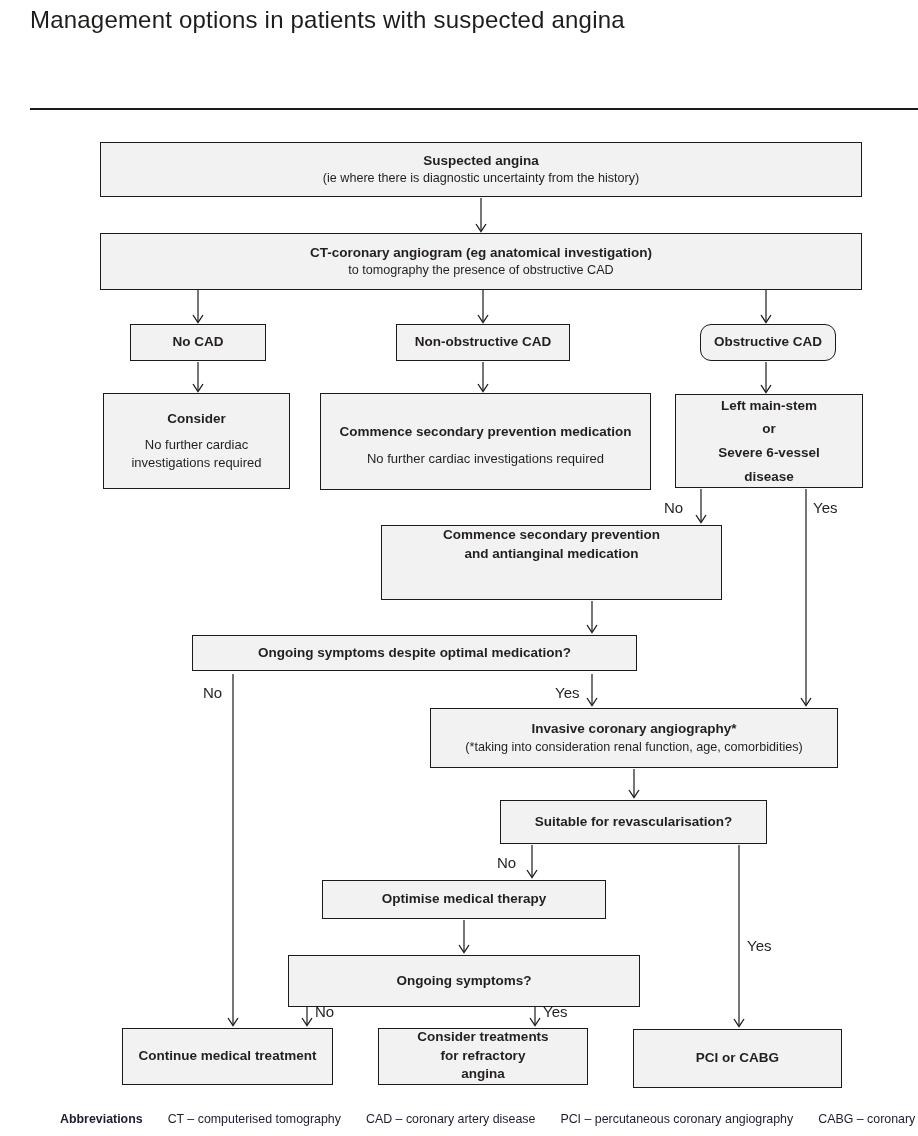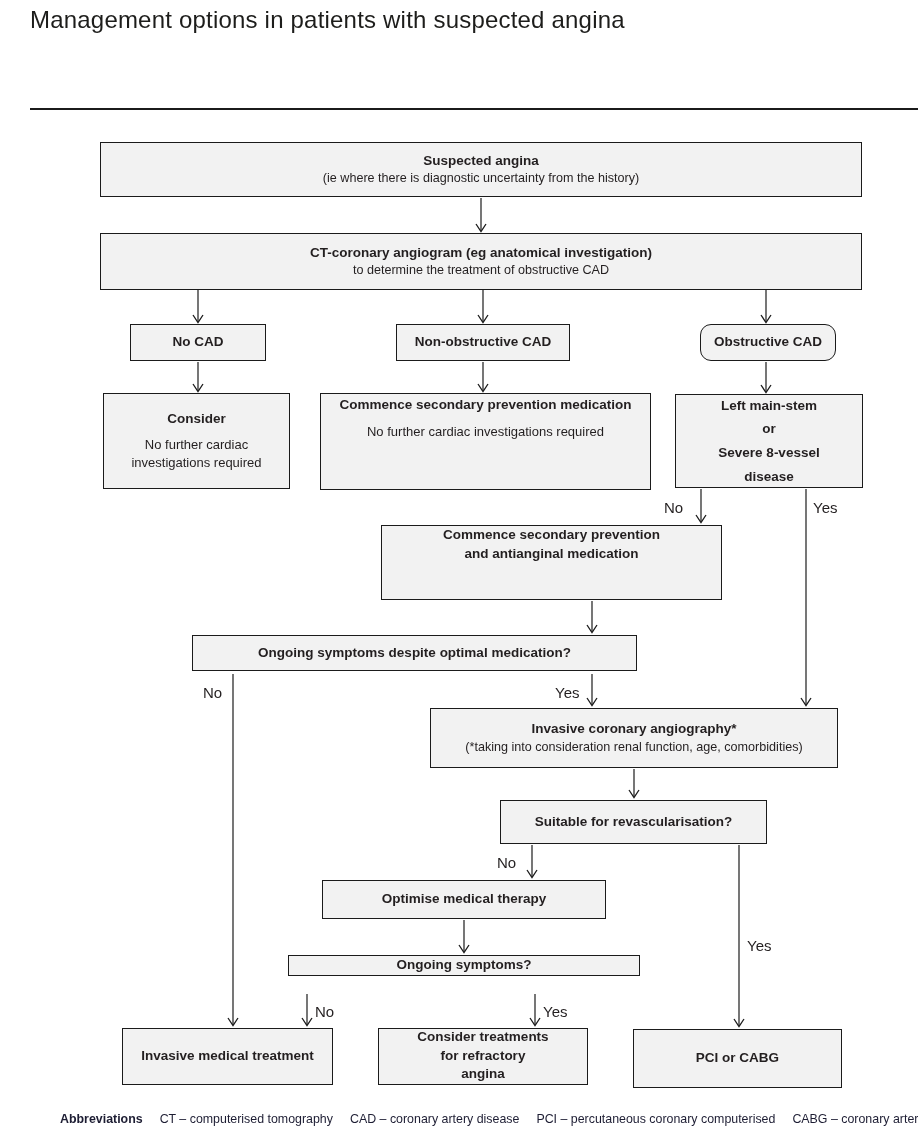--- a/index.html
+++ b/index.html
@@ -28,21 +28,21 @@
   .node .hd{font-weight:700;font-size:13.5px;}
   .node .sub{font-weight:400;font-size:12.6px;}
   .node.top-align{justify-content:flex-start;}
   .gap-sub{margin-top:8px;}
   .stacked{line-height:1.75;}
   .edge-label{
     position:absolute;font-size:15px;font-weight:400;color:#231f20;
   }
   .footer{
     position:absolute;left:60px;top:1112px;width:850px;
-    font-size:12.4px;display:flex;gap:17px;white-space:nowrap;
+    font-size:12.4px;display:flex;gap:25px;white-space:nowrap;
     color:#1d1d33;
   }
   .footer .ab{font-weight:700;}
 </style>
 </head>
 <body>
 
 <div id="page" style="--box-fill: #f2f2f2; --box-border: #1b1b1b; --line: #1b1b1b; --text: #231f20;">
 
   <div class="page-title">Management options in patients with suspected angina</div>
@@ -74,45 +74,45 @@
     <path class="cn" d="M535,994 V1025" marker-end="url(#arr)"></path>
   </svg>
 
   <div class="node" style="left:100px;top:142px;width:762px;height:55px;">
     <div class="hd">Suspected angina</div>
     <div class="sub">(ie where there is diagnostic uncertainty from the history)</div>
   </div>
 
   <div class="node" style="left:100px;top:233px;width:762px;height:57px;">
     <div class="hd">CT-coronary angiogram (eg anatomical investigation)</div>
-    <div class="sub">to determine the treatment of obstructive CAD</div>
+    <div class="sub">to tomography the presence of obstructive CAD</div>
   </div>
 
   <div class="node" style="left:130px;top:324px;width:136px;height:37px;">
     <div class="hd">No CAD</div>
   </div>
   <div class="node" style="left:396px;top:324px;width:174px;height:37px;">
     <div class="hd">Non-obstructive CAD</div>
   </div>
   <div class="node" style="left:700px;top:324px;width:136px;height:37px;border-radius:11px;">
     <div class="hd">Obstructive CAD</div>
   </div>
 
   <div class="node" style="left:103px;top:393px;width:187px;height:96px;padding:0 14px;font-size:13px;">
     <div class="hd">Consider</div>
     <div class="sub gap-sub" style="font-size:13px;">No further cardiac investigations required</div>
   </div>
-  <div class="node top-align" style="left:320px;top:393px;width:331px;height:97px;padding-top:2px;">
+  <div class="node top-align" style="left:320px;top:393px;width:331px;height:97px;padding-top:29px;">
     <div class="hd">Commence secondary prevention medication</div>
     <div class="sub gap-sub" style="font-size:13px;">No further cardiac investigations required</div>
   </div>
   <div class="node stacked" style="left:675px;top:394px;width:188px;height:94px;">
     <div class="hd">Left main-stem</div>
     <div class="hd">or</div>
-    <div class="hd">Severe 8-vessel</div>
+    <div class="hd">Severe 6-vessel</div>
     <div class="hd">disease</div>
   </div>
 
   <div class="node top-align" style="left:381px;top:525px;width:341px;height:75px;">
     <div class="hd">Commence secondary prevention</div>
     <div class="hd">and antianginal medication</div>
   </div>
 
   <div class="node" style="left:192px;top:635px;width:445px;height:36px;">
     <div class="hd">Ongoing symptoms despite optimal medication?</div>
@@ -124,26 +124,26 @@
 
   <div class="node" style="left:430px;top:708px;width:408px;height:60px;">
     <div class="hd">Invasive coronary angiography*</div>
     <div class="sub">(*taking into consideration renal function, age, comorbidities)</div>
   </div>
 
   <div class="node" style="left:322px;top:880px;width:284px;height:39px;">
     <div class="hd">Optimise medical therapy</div>
   </div>
 
-  <div class="node" style="left:288px;top:955px;width:352px;height:21px;">
+  <div class="node" style="left:288px;top:955px;width:352px;height:52px;">
     <div class="hd">Ongoing symptoms?</div>
   </div>
 
   <div class="node" style="left:122px;top:1028px;width:211px;height:57px;">
-    <div class="hd">Invasive medical treatment</div>
+    <div class="hd">Continue medical treatment</div>
   </div>
   <div class="node" style="left:378px;top:1028px;width:210px;height:57px;padding:0 38px;justify-content:flex-end;">
     <div class="hd">Consider treatments for refractory angina</div>
   </div>
   <div class="node" style="left:633px;top:1029px;width:209px;height:59px;">
     <div class="hd">PCI or CABG</div>
   </div>
 
   <div class="edge-label" style="left:664px;top:499px;">No</div>
   <div class="edge-label" style="left:813px;top:499px;">Yes</div>
@@ -151,17 +151,17 @@
   <div class="edge-label" style="left:555px;top:684px;">Yes</div>
   <div class="edge-label" style="left:497px;top:854px;">No</div>
   <div class="edge-label" style="left:747px;top:937px;">Yes</div>
   <div class="edge-label" style="left:315px;top:1003px;">No</div>
   <div class="edge-label" style="left:543px;top:1003px;">Yes</div>
 
   <div class="footer">
     <span class="ab">Abbreviations</span>
     <span>CT – computerised tomography</span>
     <span>CAD – coronary artery disease</span>
-    <span>PCI – percutaneous coronary computerised</span>
+    <span>PCI – percutaneous coronary angiography</span>
     <span>CABG – coronary artery bypass grafting</span>
   </div>
 
 </div>
 
 </body></html>

